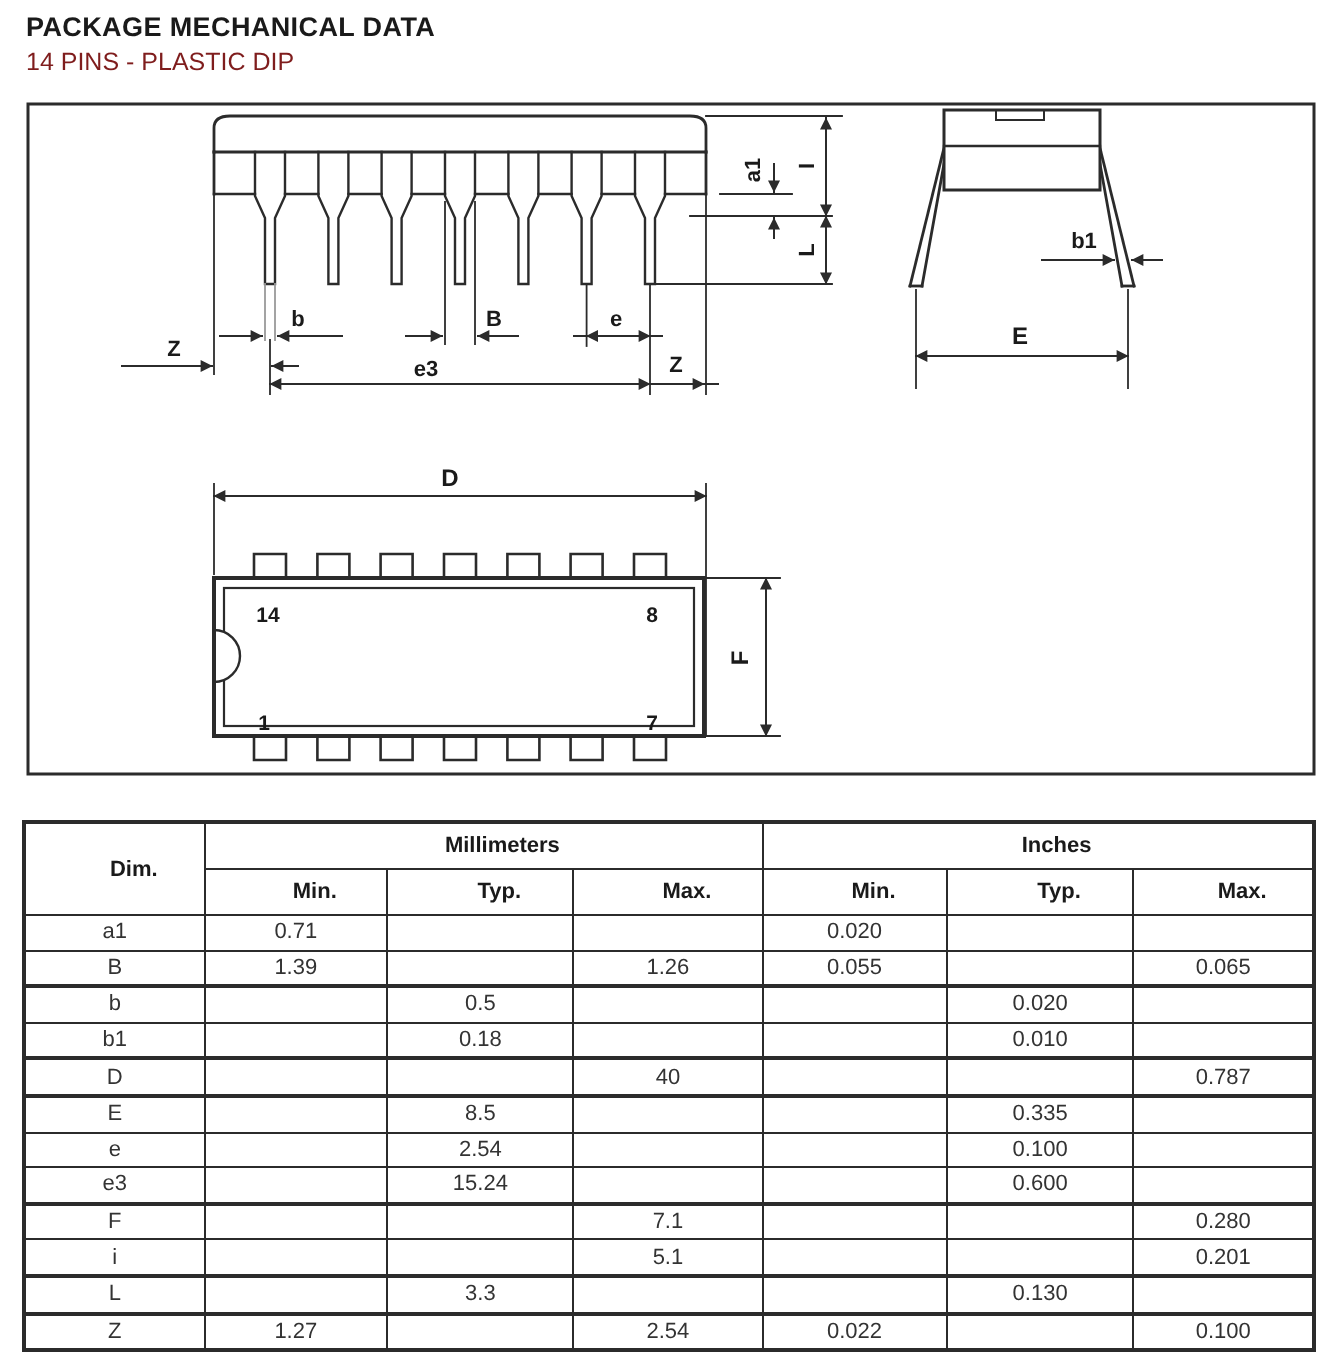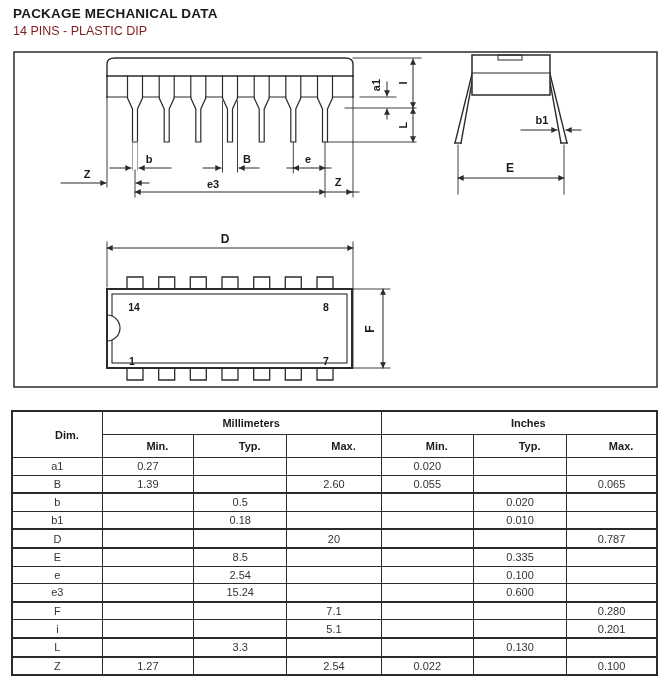--- a/index.html
+++ b/index.html
@@ -155,32 +155,32 @@
         <th>Typ.</th>
         <th>Max.</th>
         <th>Min.</th>
         <th>Typ.</th>
         <th>Max.</th>
       </tr>
     </thead>
     <tbody>
       <tr>
         <td>a1</td>
-        <td>0.27</td>
+        <td>0.71</td>
         <td></td>
         <td></td>
         <td>0.020</td>
         <td></td>
         <td></td>
       </tr>
       <tr>
         <td>B</td>
         <td>1.39</td>
         <td></td>
-        <td>2.60</td>
+        <td>1.26</td>
         <td>0.055</td>
         <td></td>
         <td>0.065</td>
       </tr>
       <tr class="grp">
         <td>b</td>
         <td></td>
         <td>0.5</td>
         <td></td>
         <td></td>
@@ -193,21 +193,21 @@
         <td>0.18</td>
         <td></td>
         <td></td>
         <td>0.010</td>
         <td></td>
       </tr>
       <tr class="grp">
         <td>D</td>
         <td></td>
         <td></td>
-        <td>20</td>
+        <td>40</td>
         <td></td>
         <td></td>
         <td>0.787</td>
       </tr>
       <tr class="grp">
         <td>E</td>
         <td></td>
         <td>8.5</td>
         <td></td>
         <td></td>

